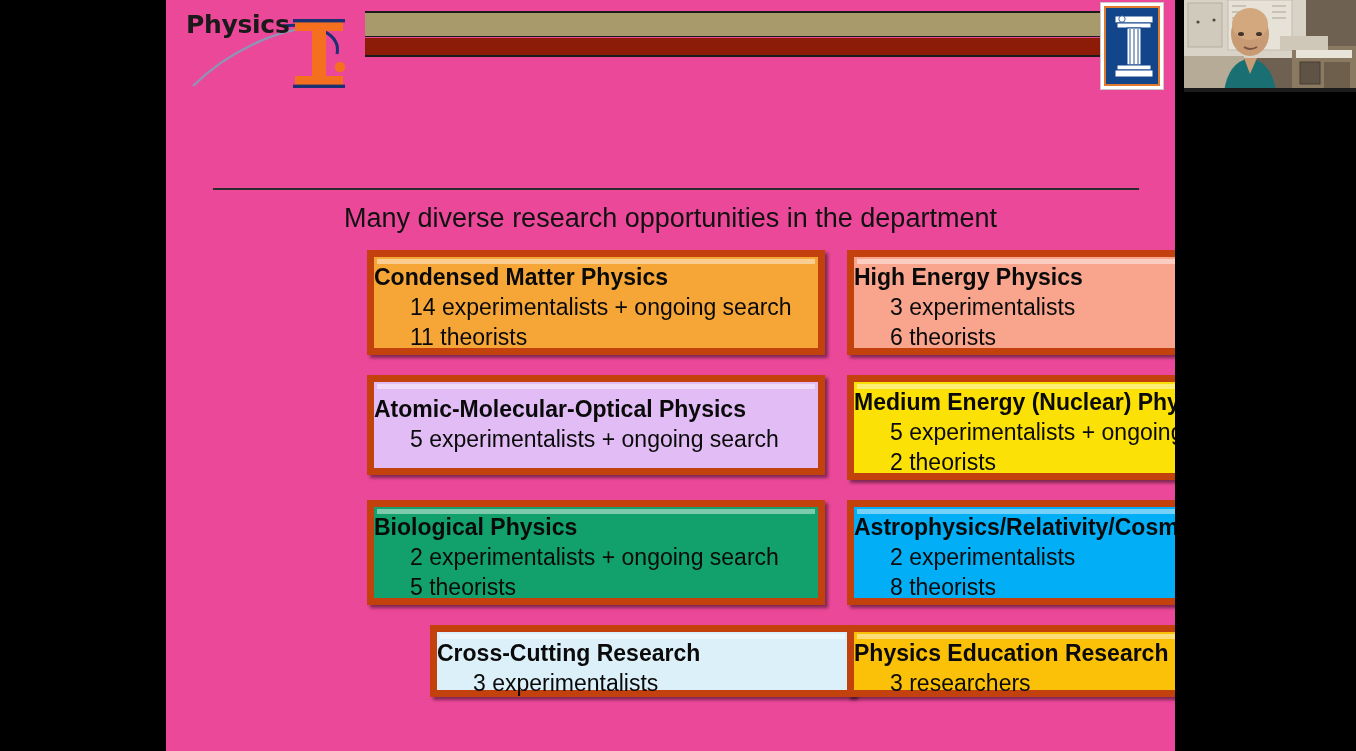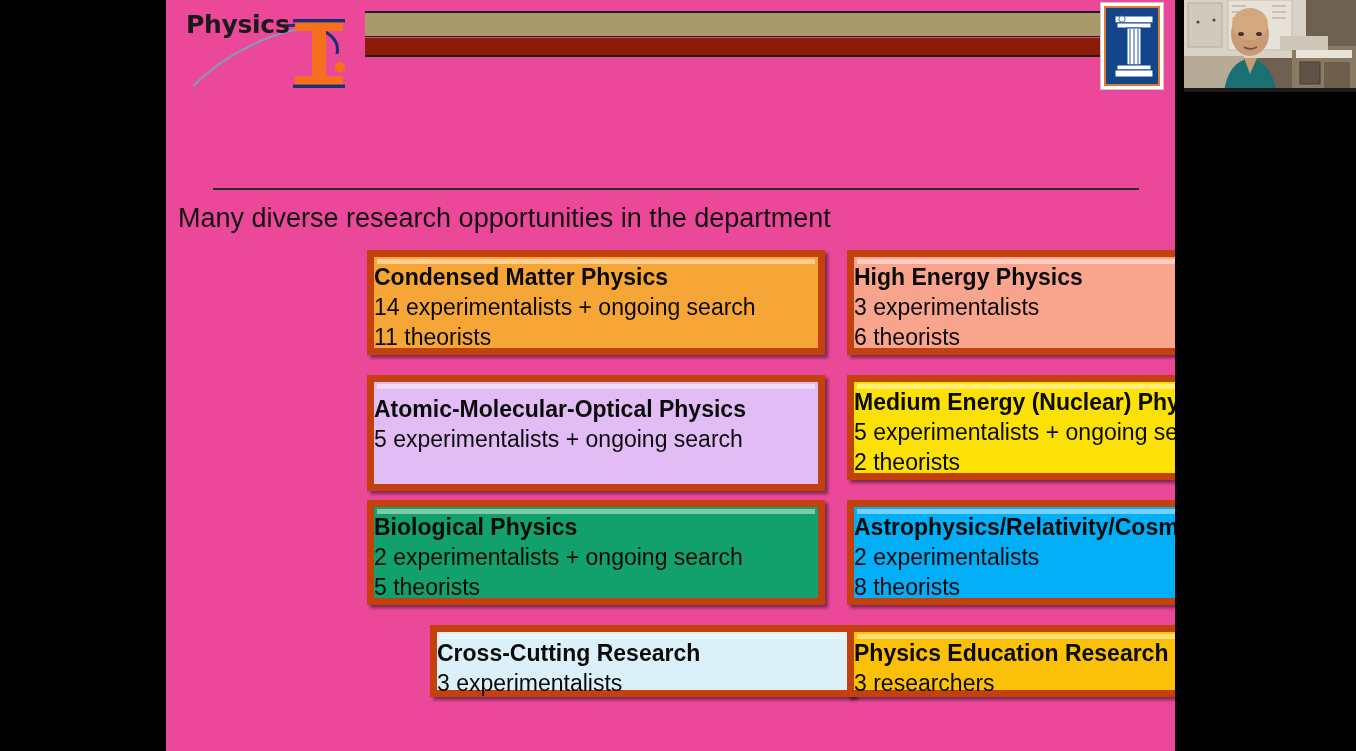--- a/index.html
+++ b/index.html
@@ -118,23 +118,24 @@
     position: absolute;
     left: 47px;
     top: 188px;
     width: 926px;
     height: 0;
     border-top: 2px solid #2b2b2b;
   }
 
   #subtitle {
     position: absolute;
-    left: 12px;
+    left: 0;
     top: 200px;
     width: 1009px;
+    text-align: center;
     font-size: 27px;
     line-height: 36px;
     color: #111111;
     white-space: nowrap;
   }
 
   
   #grid {
     position: absolute;
     left: 0;
@@ -171,30 +172,31 @@
     font-size: 23px;
     font-weight: 700;
     line-height: 30px;
     white-space: nowrap;
   }
   .box .b-line {
     font-size: 23px;
     font-weight: 400;
     line-height: 30px;
     white-space: nowrap;
+    padding-left: 36px;
   }
 
   
   .col-l { left: 201px; width: 458px; }
   .col-r { left: 681px; width: 458px; }
   .col-l-narrow { left: 264px; width: 425px; }
   .col-r-narrow { left: 681px; width: 393px; }
 
   .h3 { height: 105px; }
-  .h2 { height: 116px; padding-top: 12px; }
+  .h2 { height: 100px; padding-top: 12px; }
   .h2s { height: 72px; padding-top: 6px; }
 
   
   #webcam {
     position: absolute;
     left: 1184px;
     top: 0;
     width: 172px;
     height: 92px;
     overflow: hidden;

